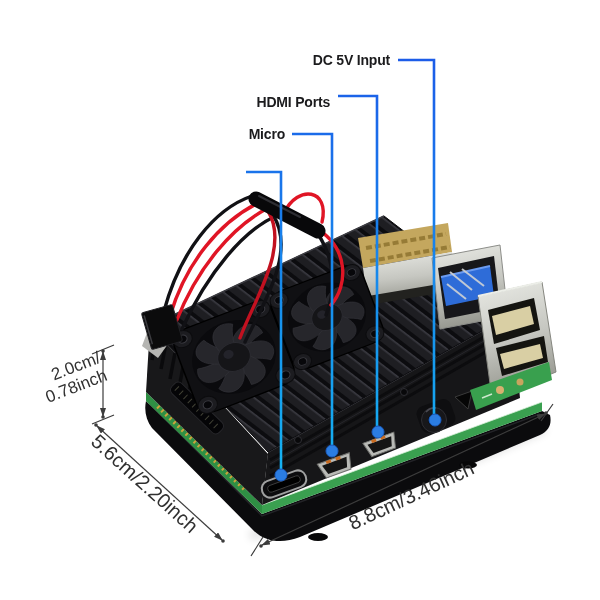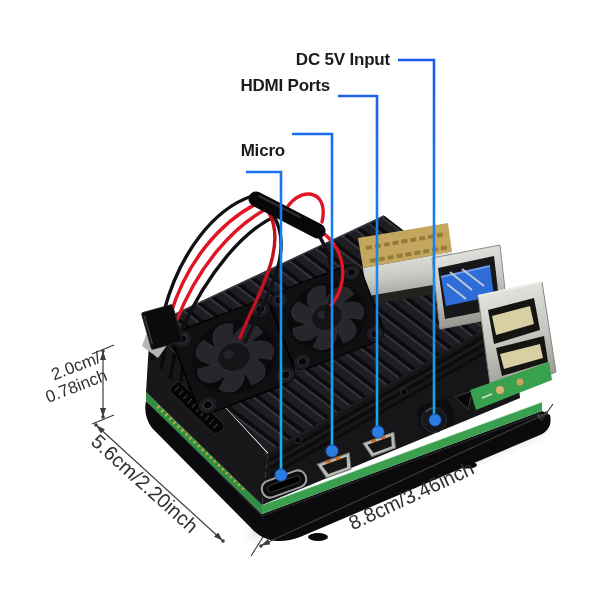--- a/index.html
+++ b/index.html
@@ -1,29 +1,29 @@
 <!DOCTYPE html>
 <html><head>
 <meta charset="utf-8">
 <style>
   html,body{margin:0;padding:0;background:#ffffff;}
   #stage{position:relative;width:600px;height:600px;background:#ffffff;overflow:hidden;
          font-family:"Liberation Sans",sans-serif;}
   #stage svg{position:absolute;left:0;top:0;}
-  .label{position:absolute;font-weight:700;font-size:17px;line-height:18px;
+  .label{position:absolute;font-weight:700;font-size:14px;line-height:18px;
          color:#1b1b1d;white-space:pre-line;letter-spacing:-0.2px;}
   .dim{position:absolute;font-weight:400;font-size:20px;line-height:21px;
        color:#303030;white-space:pre-line;}
   #dim-h{left:16px;top:363px;width:90px;text-align:right;font-size:17px;line-height:19px;
          transform:rotate(-21deg);}
   #dim-d{left:94px;top:428px;transform-origin:0 50%;transform:rotate(42deg);}
   #dim-w{left:350px;top:514px;transform-origin:0 50%;transform:rotate(-25deg);}
   #lab-dc{top:51px;right:210px;}
-  #lab-hdmi{top:77px;right:270px;margin-left:40px;}
-  #lab-micro{top:125px;right:315px;margin-top:17px;}
+  #lab-hdmi{top:93px;right:270px;margin-left:40px;}
+  #lab-micro{top:125px;right:315px;}
   #lab-usbc{top:163px;right:362px;}
 </style>
 </head>
 <body>
 
 <div id="stage">
 
 <svg width="600" height="600" viewBox="0 0 600 600">
   <defs>
     <linearGradient id="blueGrad" x1="0" y1="60" x2="0" y2="480" gradientUnits="userSpaceOnUse">

